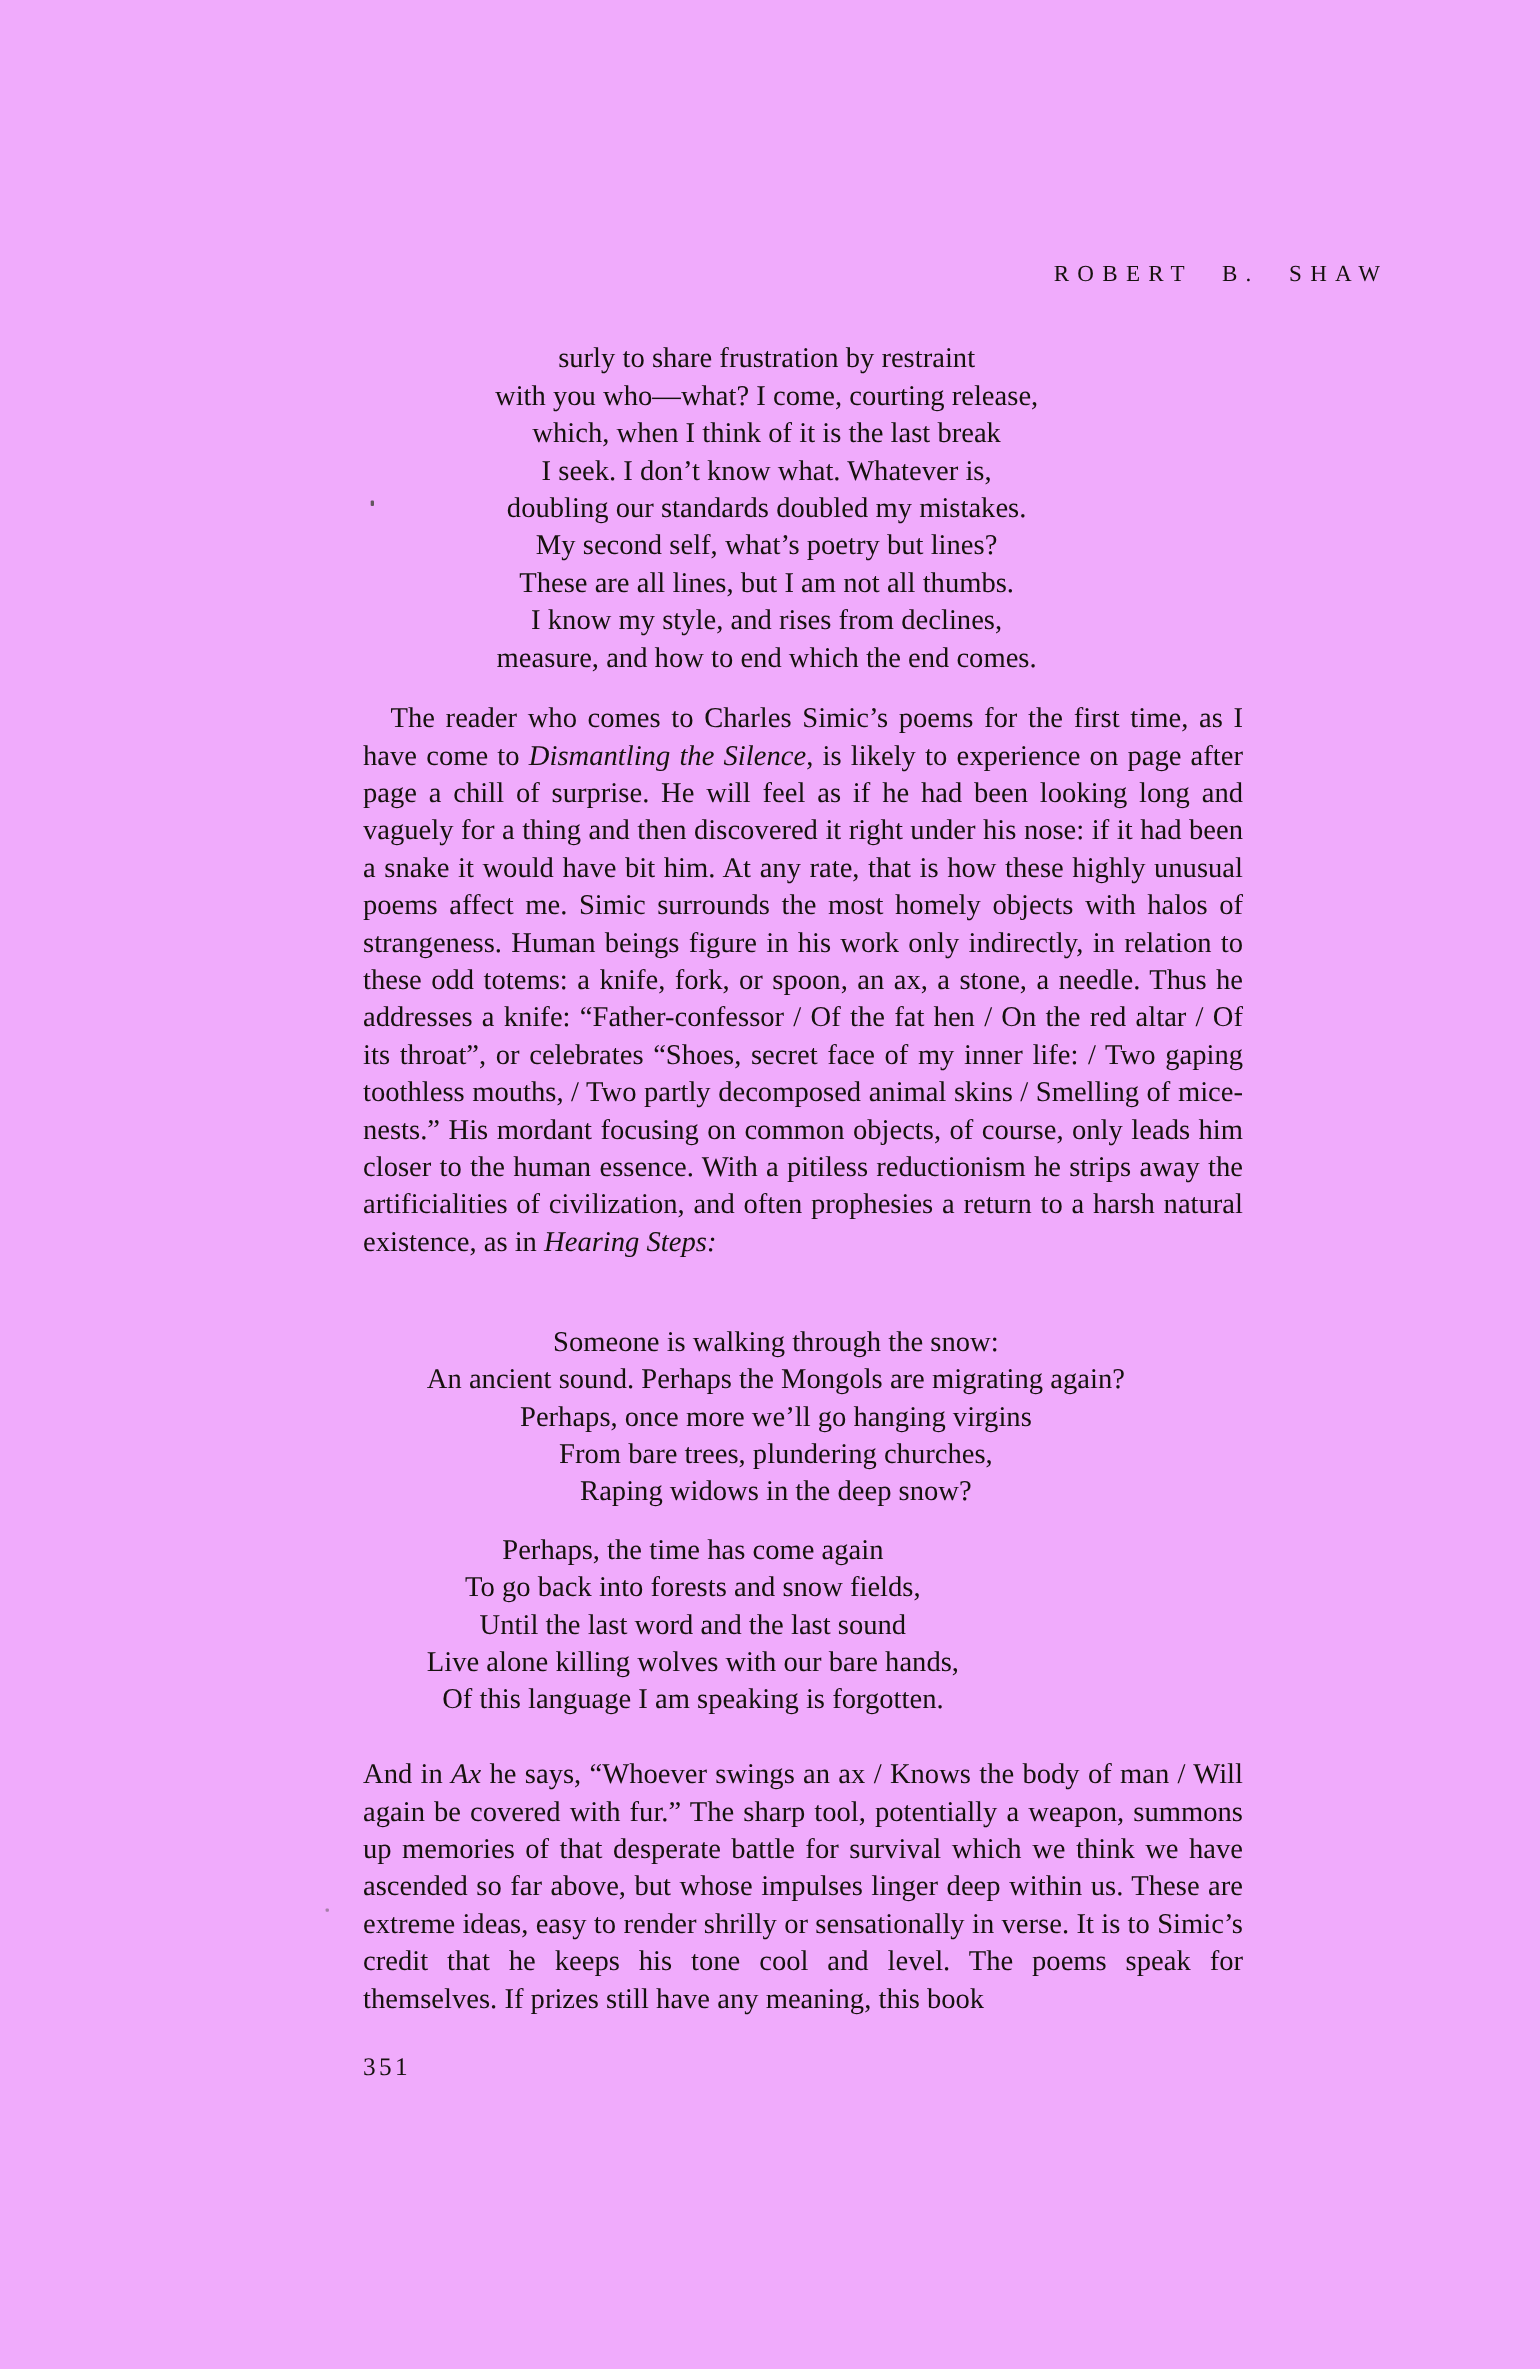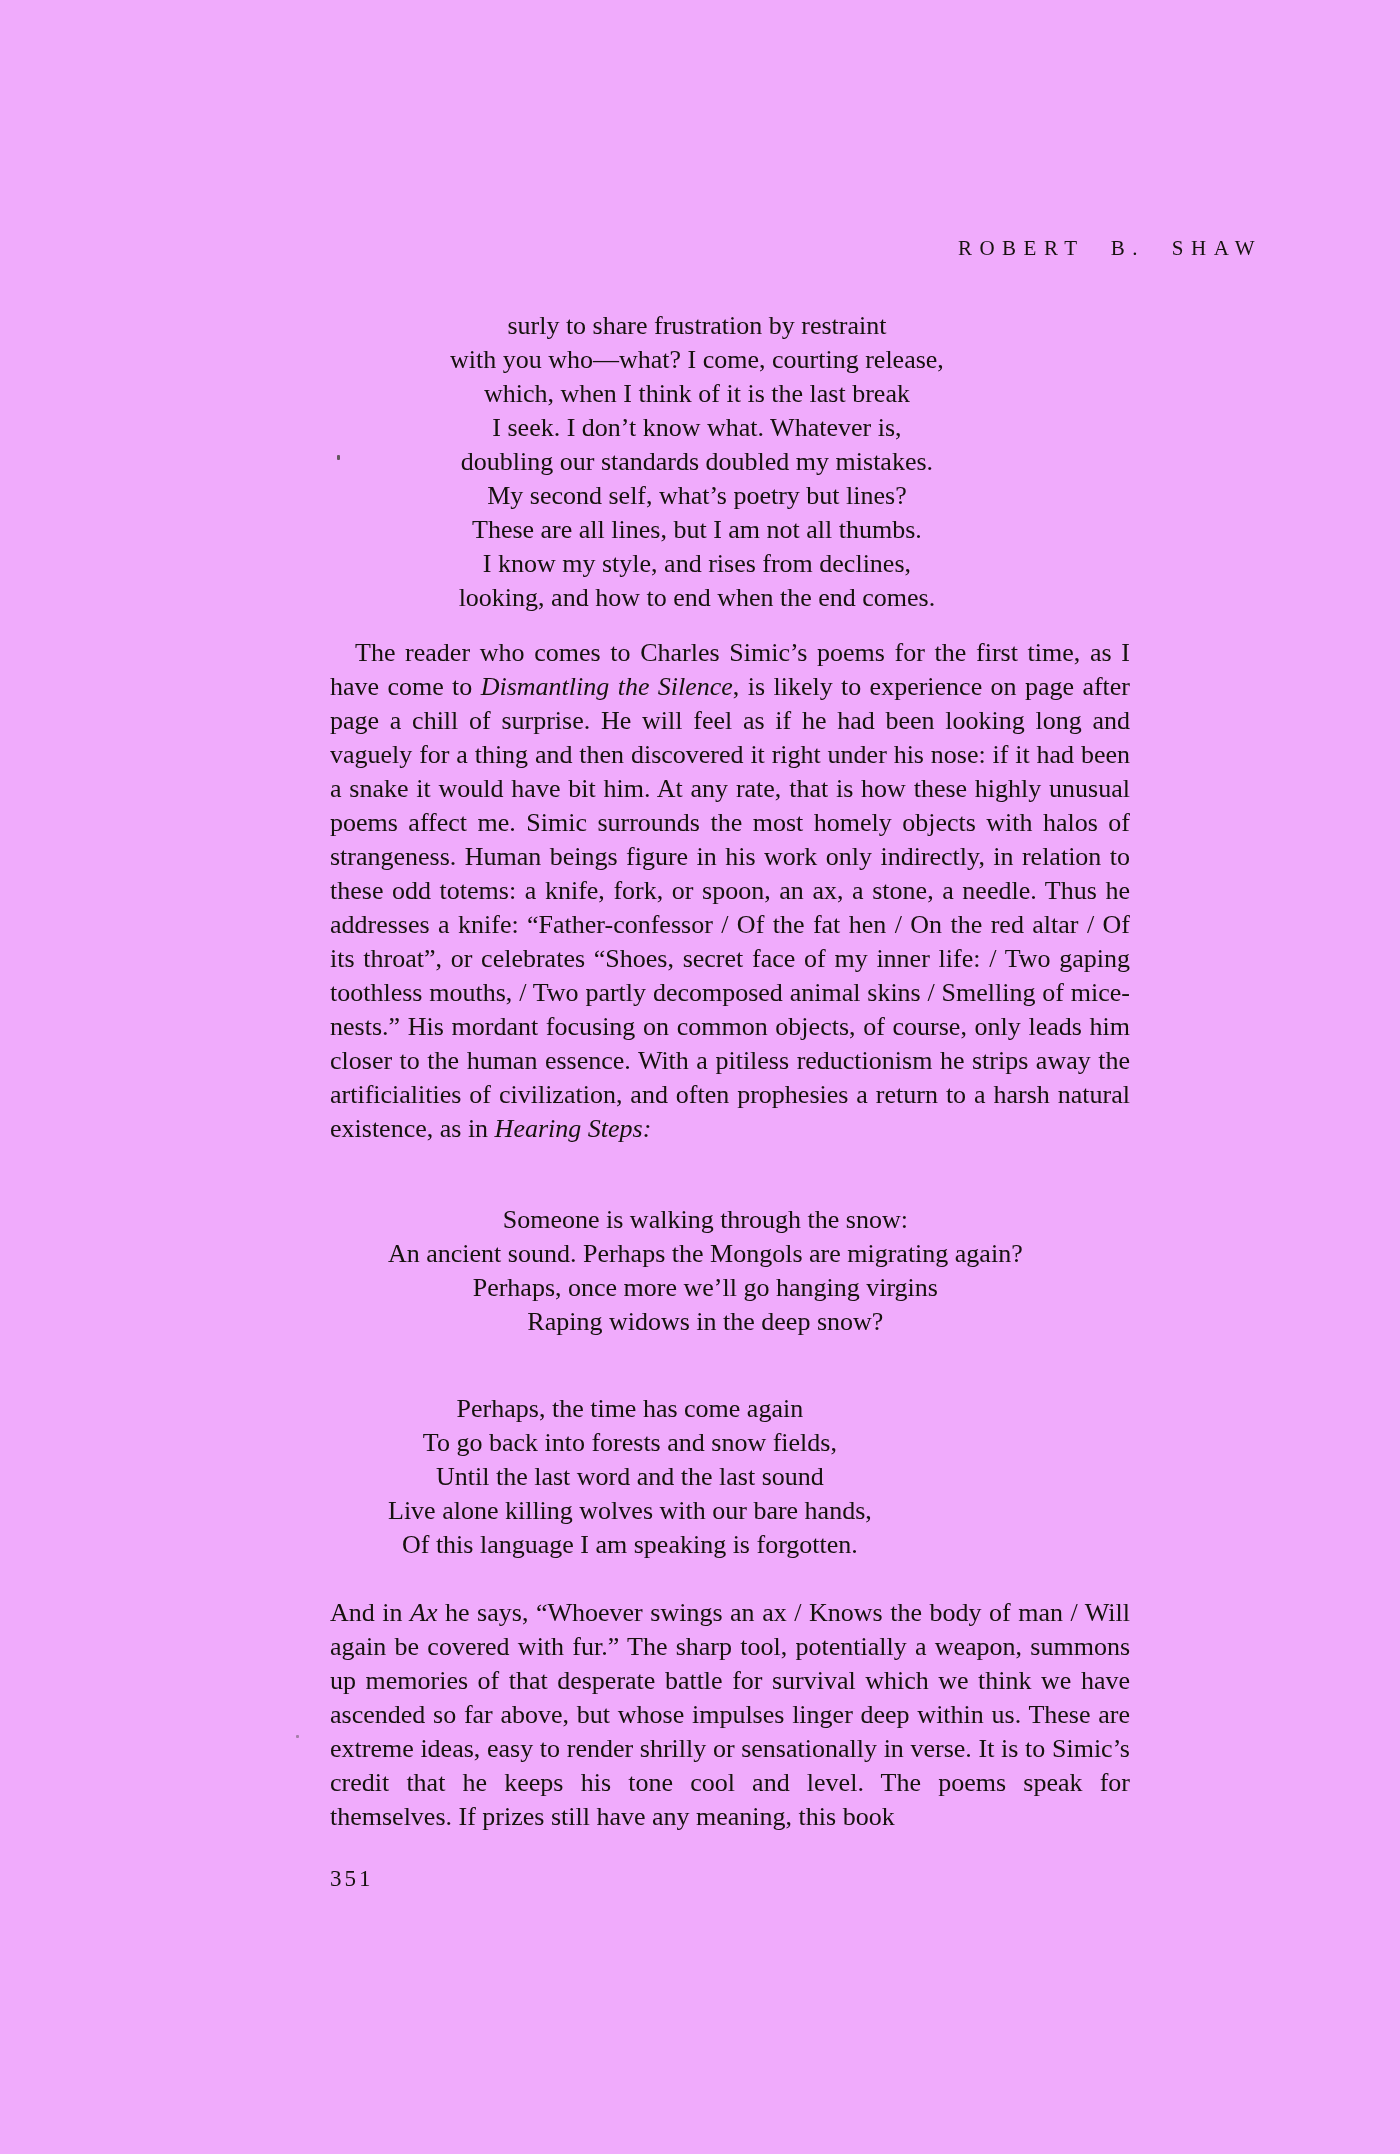--- a/index.html
+++ b/index.html
@@ -68,29 +68,30 @@
 
   <div class="verse verse-1">
       <div class="poem-line">surly to share frustration by restraint</div>
       <div class="poem-line">with you who—what? I come, courting release,</div>
       <div class="poem-line">which, when I think of it is the last break</div>
       <div class="poem-line">I seek. I don’t know what. Whatever is,</div>
       <div class="poem-line">doubling our standards doubled my mistakes.</div>
       <div class="poem-line">My second self, what’s poetry but lines?</div>
       <div class="poem-line">These are all lines, but I am not all thumbs.</div>
       <div class="poem-line">I know my style, and rises from declines,</div>
-      <div class="poem-line">looking, and how to end when the end comes.</div>
+      <div class="poem-line">measure, and how to end which the end comes.</div>
     </div>
 
   <p class="body-text para-1"><span>The reader who comes to Charles Simic’s poems for the first time, as I have come to </span><span class="italic">Dismantling the Silence</span><span>, is likely to experience on page after page a chill of surprise. He will feel as if he had been looking long and vaguely for a thing and then discovered it right under his nose: if it had been a snake it would have bit him. At any rate, that is how these highly unusual poems affect me. Simic surrounds the most homely objects with halos of strangeness. Human beings figure in his work only indirectly, in relation to these odd totems: a knife, fork, or spoon, an ax, a stone, a needle. Thus he addresses a knife: “Father-confessor / Of the fat hen / On the red altar / Of its throat”, or celebrates “Shoes, secret face of my inner life: / Two gaping toothless mouths, / Two partly decomposed animal skins / Smelling of mice-nests.” His mordant focusing on common objects, of course, only leads him closer to the human essence. With a pitiless reductionism he strips away the artificialities of civilization, and often prophesies a return to a harsh natural existence, as in </span><span class="italic">Hearing Steps:</span></p>
 
   <div class="verse stanza-1">
       <div class="poem-line">Someone is walking through the snow:</div>
       <div class="poem-line">An ancient sound. Perhaps the Mongols are migrating again?</div>
       <div class="poem-line">Perhaps, once more we’ll go hanging virgins</div>
+      <div class="poem-line">From bare trees, plundering churches,</div>
       <div class="poem-line">Raping widows in the deep snow?</div>
     </div>
 
   <div class="verse stanza-2">
       <div class="poem-line">Perhaps, the time has come again</div>
       <div class="poem-line">To go back into forests and snow fields,</div>
       <div class="poem-line">Until the last word and the last sound</div>
       <div class="poem-line">Live alone killing wolves with our bare hands,</div>
       <div class="poem-line">Of this language I am speaking is forgotten.</div>
     </div>

